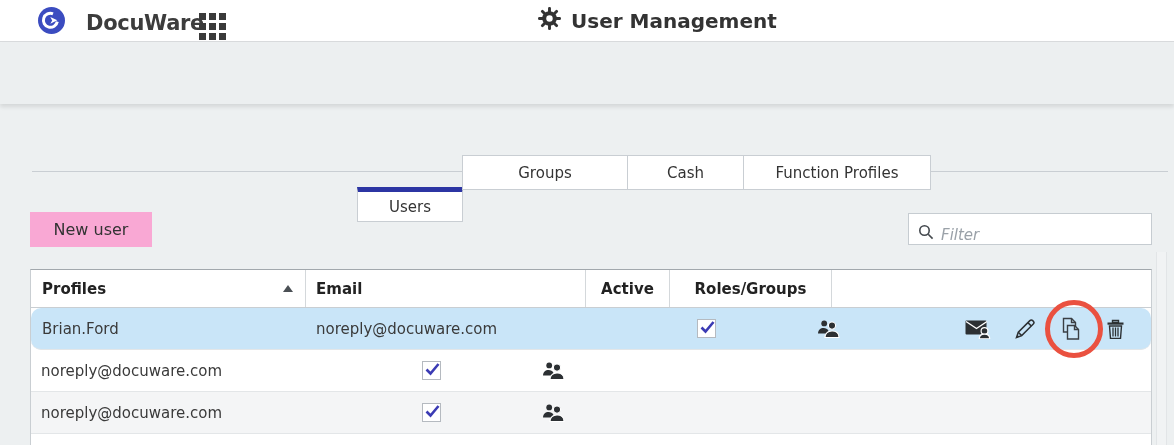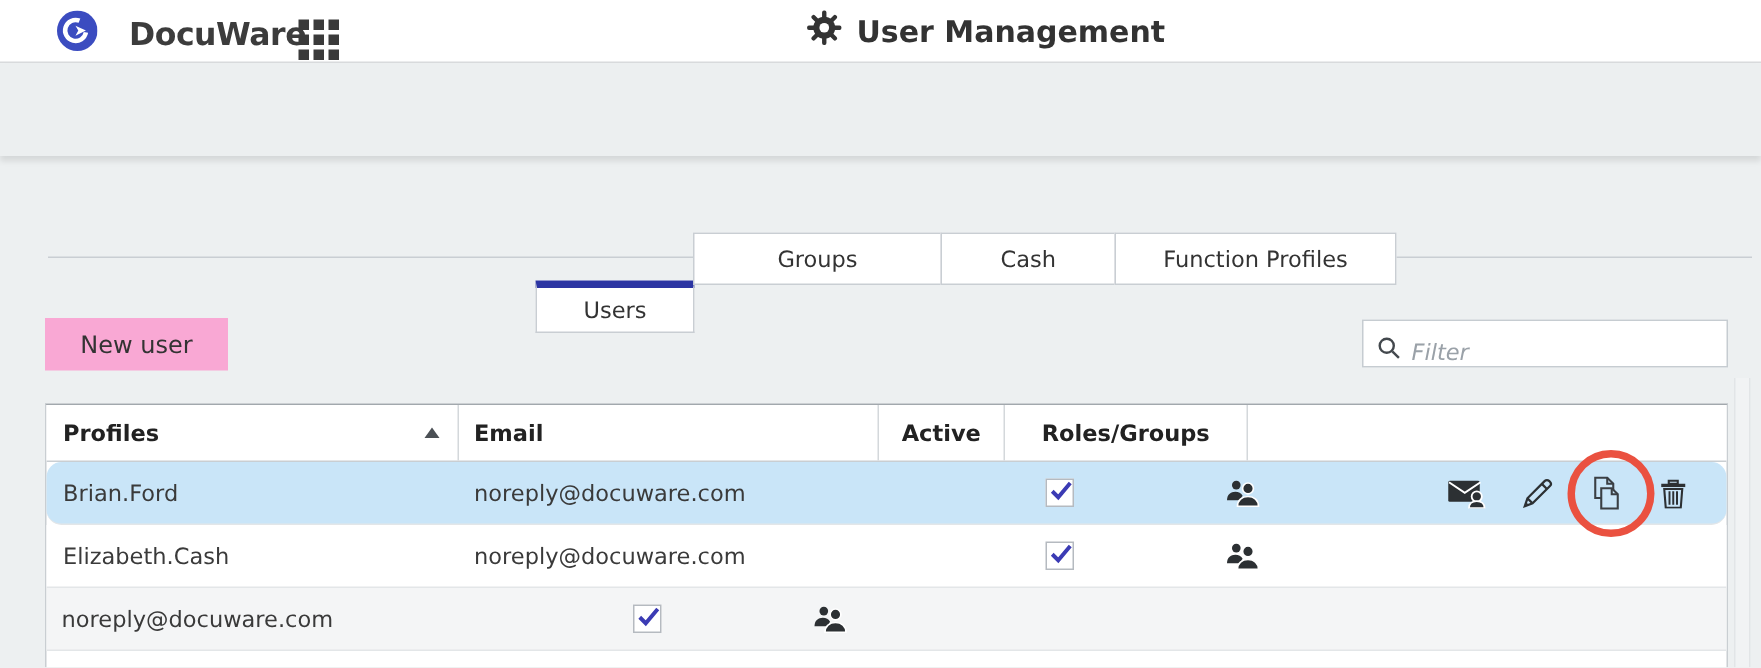--- a/index.html
+++ b/index.html
@@ -200,21 +200,20 @@
       <svg width="19" height="21" viewBox="0 0 19 21">
         <path d="M6.5 2.5 h6 v2 h-6 z" fill="none" stroke="#2c3033" stroke-width="1.4"></path>
         <rect x="1.5" y="4.5" width="16" height="2.2" fill="#2c3033"></rect>
         <path d="M3.5 8 h12 l-1 12.5 h-10 z" fill="none" stroke="#2c3033" stroke-width="1.4"></path>
         <path d="M7 9.5 v9 M9.5 9.5 v9 M12 9.5 v9" stroke="#2c3033" stroke-width="1.3" fill="none"></path>
       </svg>
     </span>
             </div>
           </div>
           <div class="trow">
-            <div class="td col-user">Elizabeth.Cash</div>
             <div class="td col-email">noreply@docuware.com</div>
             <div class="td col-locked"></div>
             <div class="td col-active">
               <span class="checkbox">
       <svg width="15" height="13" viewBox="0 0 15 13">
                   <path d="M1.5 6.5 L5.5 10.5 L13.5 1" fill="none" stroke="#3b3bb4" stroke-width="2.6"></path>
                 </svg>
     </span>
             </div>
             <div class="td col-roles">

